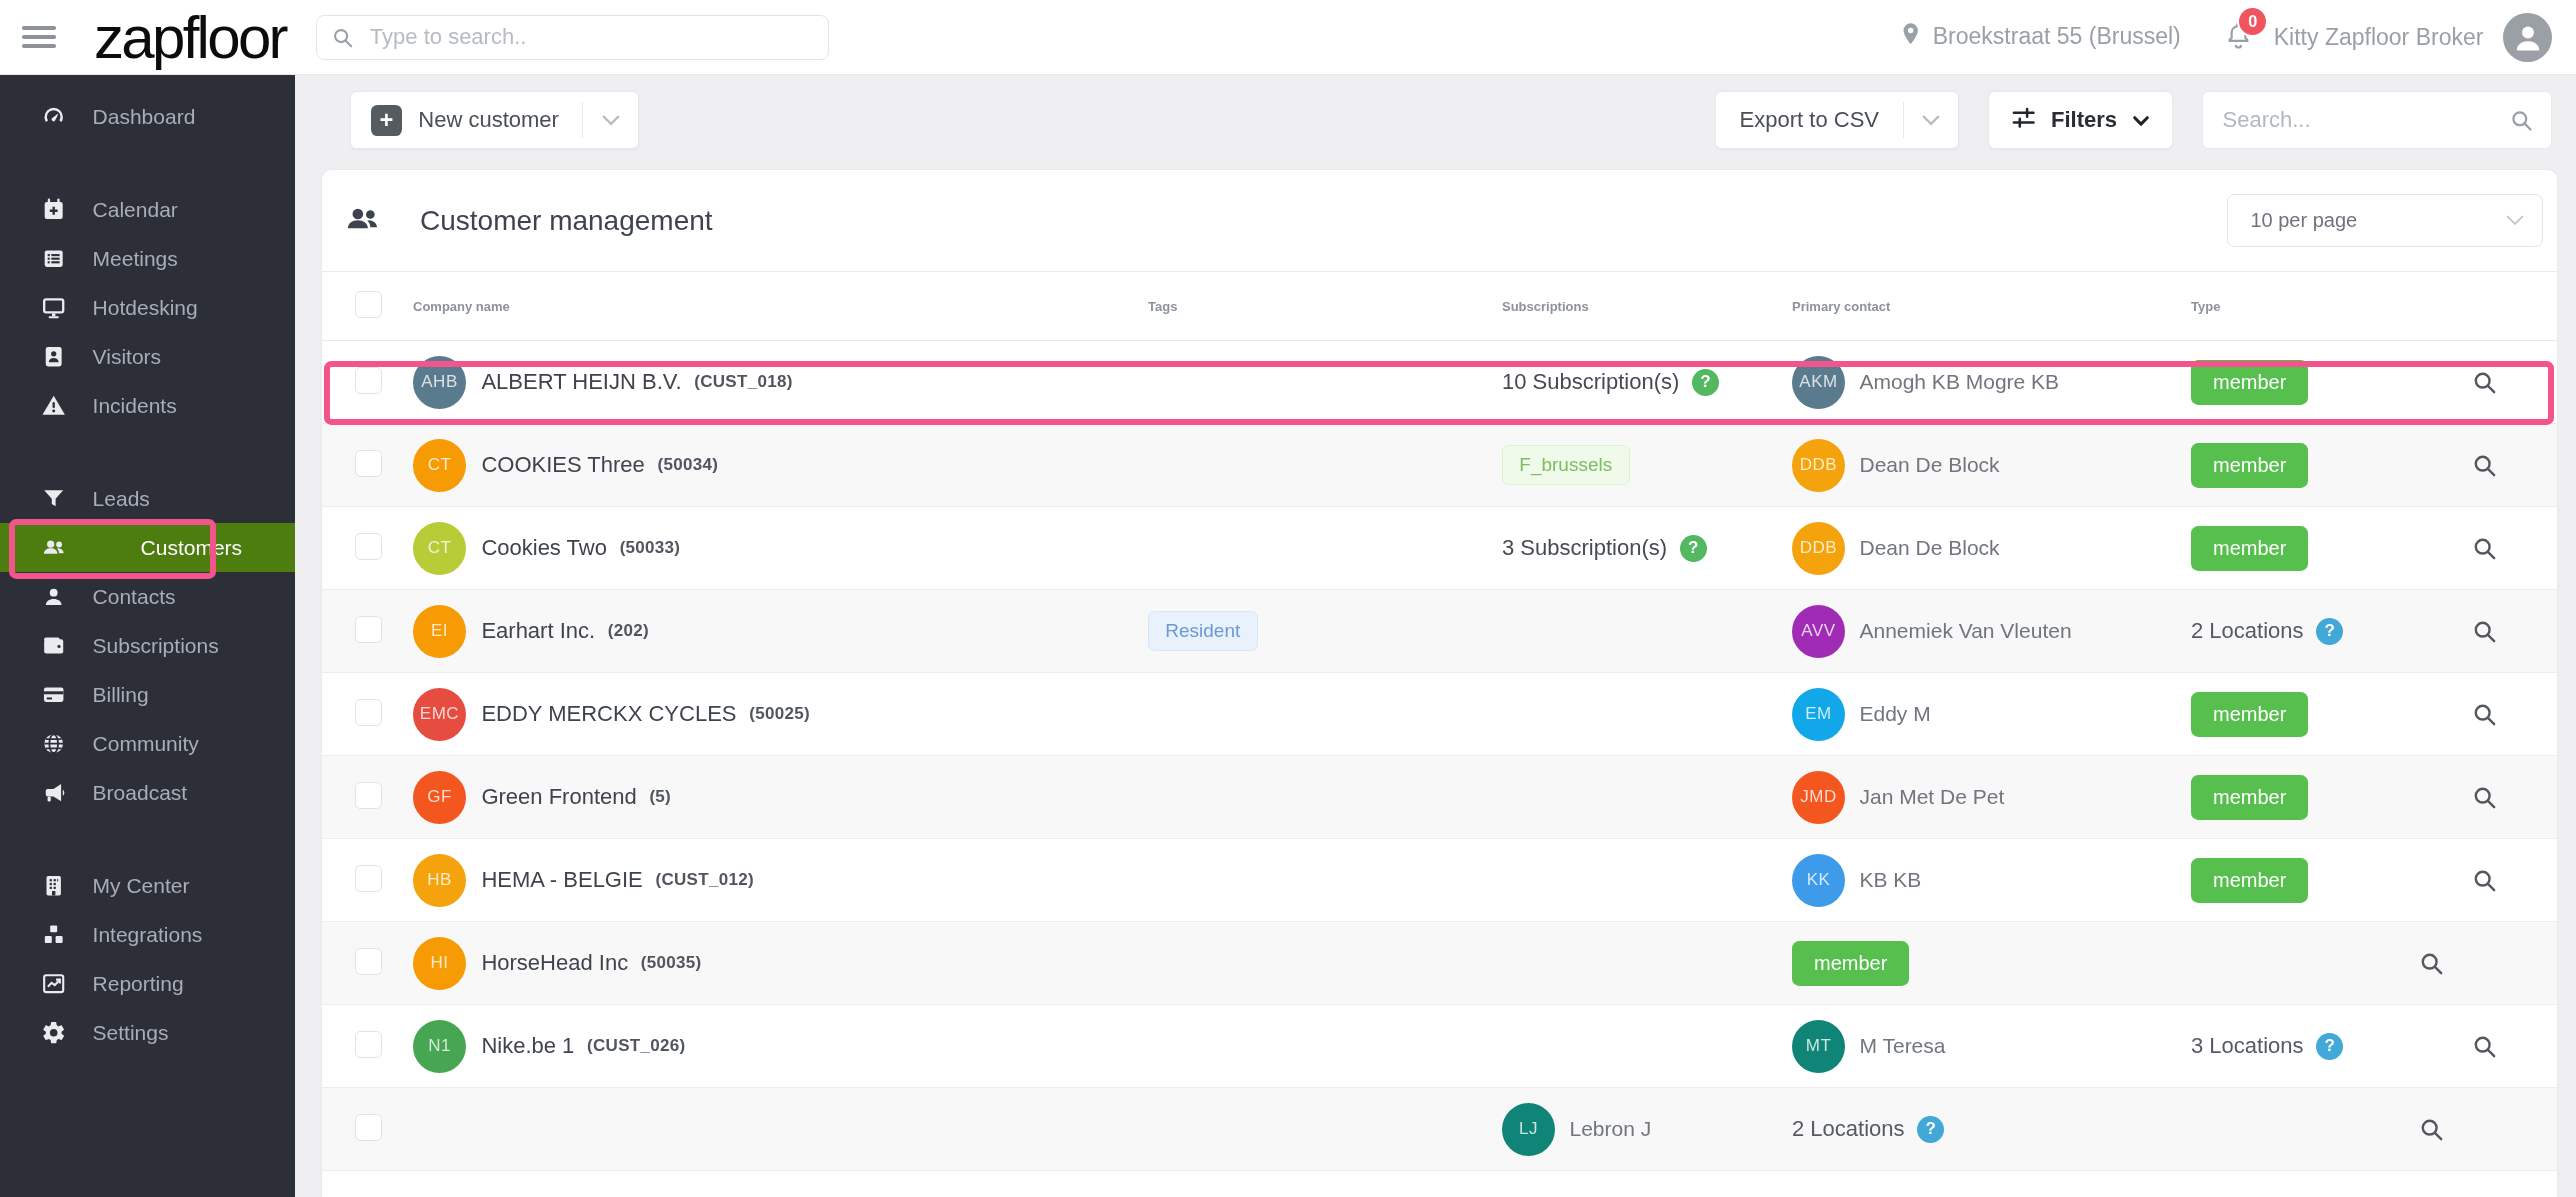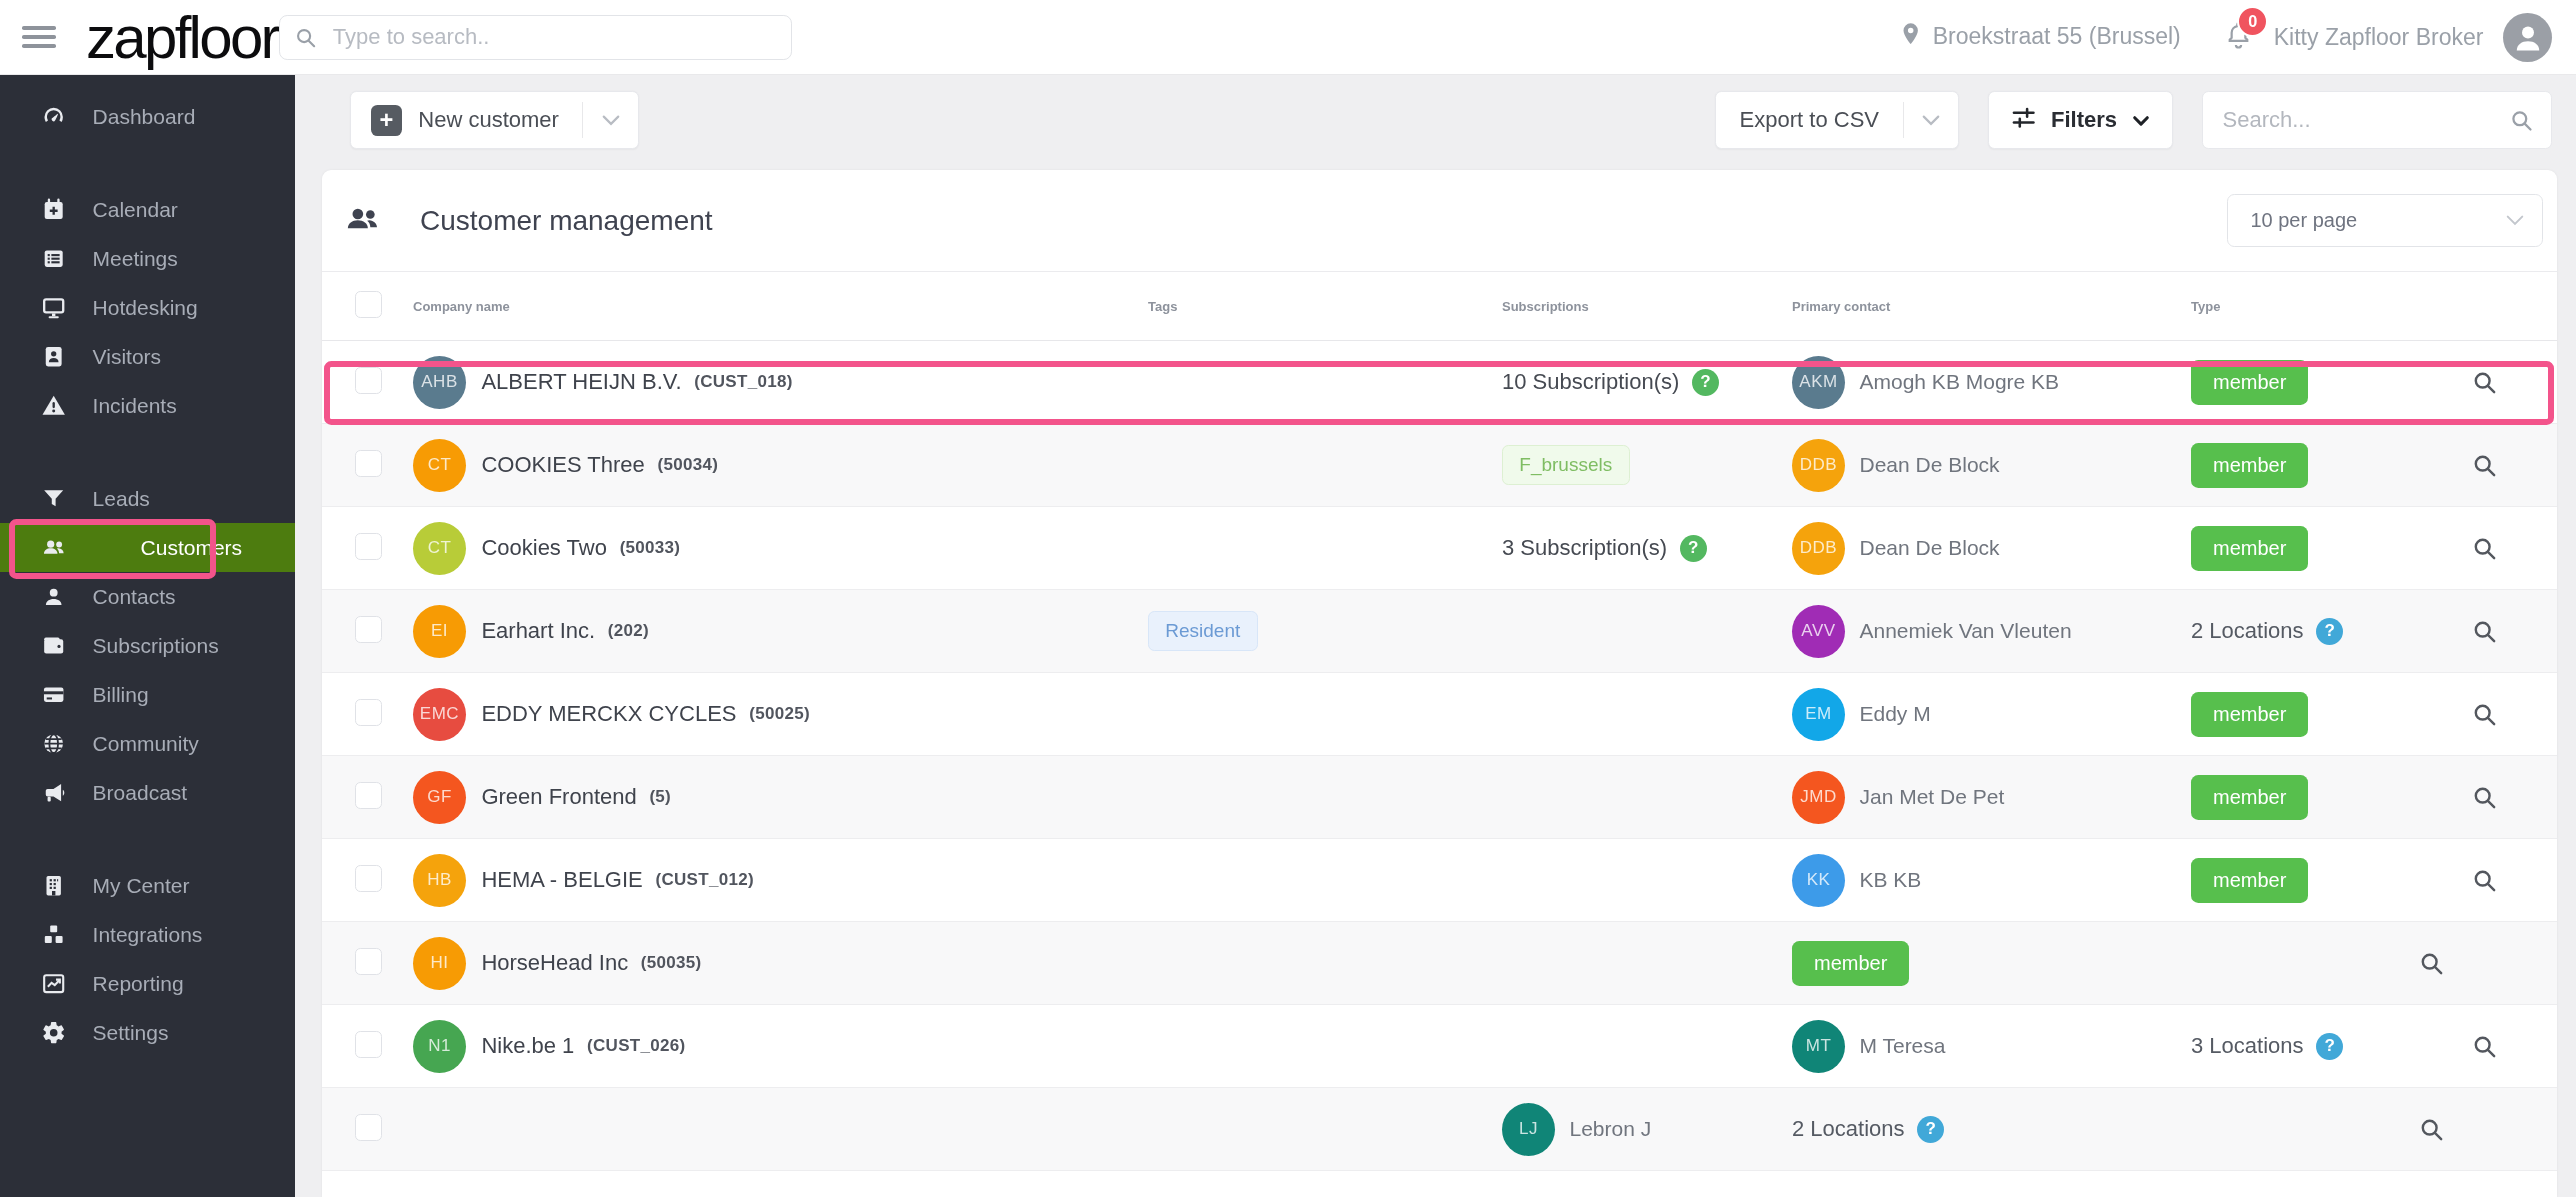--- a/index.html
+++ b/index.html
@@ -7,22 +7,22 @@
     font-family:"Liberation Sans", sans-serif; background:#efeff1; }
 
   
   .topbar { position:absolute; left:0; top:0; width:2576px; height:75px;
     background:#ffffff; border-bottom:0.9px solid #e9e9eb; display:flex;
     align-items:center; z-index:10; }
   .hamburger { width:34px; margin-left:22px; cursor:pointer; }
   .hamburger span { display:block; height:3.6px; background:#8e939b;
     border-radius:1.8px; margin:5.4px 0; }
   .logo { font-size:60px; font-weight:500; letter-spacing:-2.7px; color:#0c0c0e;
-    margin-left:30px; line-height:75px;text-align:center; }
-  .topsearch { position:relative; margin-left:1px; width:513px; height:45px; }
+    margin-left:38px; line-height:75px;text-align:center; }
+  .topsearch { position:relative; margin-left:30px; width:513px; height:45px; }
   .topsearch input { width:100%; height:100%; border:0.9px solid #e2e4e8;
     border-radius:8.2px; padding:0 18px 0 53px; font-size:22px; color:#555;
     outline:none; font-family:inherit; }
   .topsearch input::placeholder { color:#b7bbc2; }
   .topsearch .sicon { position:absolute; left:14.5px; top:10px; color:#9aa0a8; }
   .topspacer { flex:1; }
   .toploc { display:flex; align-items:center; gap:9px; color:#9aa0a8;
     font-size:23px; margin-right:42px; }
   .bellwrap { position:relative; margin-right:20px; color:#9aa0a8; }
   .bellbadge { position:absolute; right:-14.5px; top:-14.5px; width:31px; height:31px;

